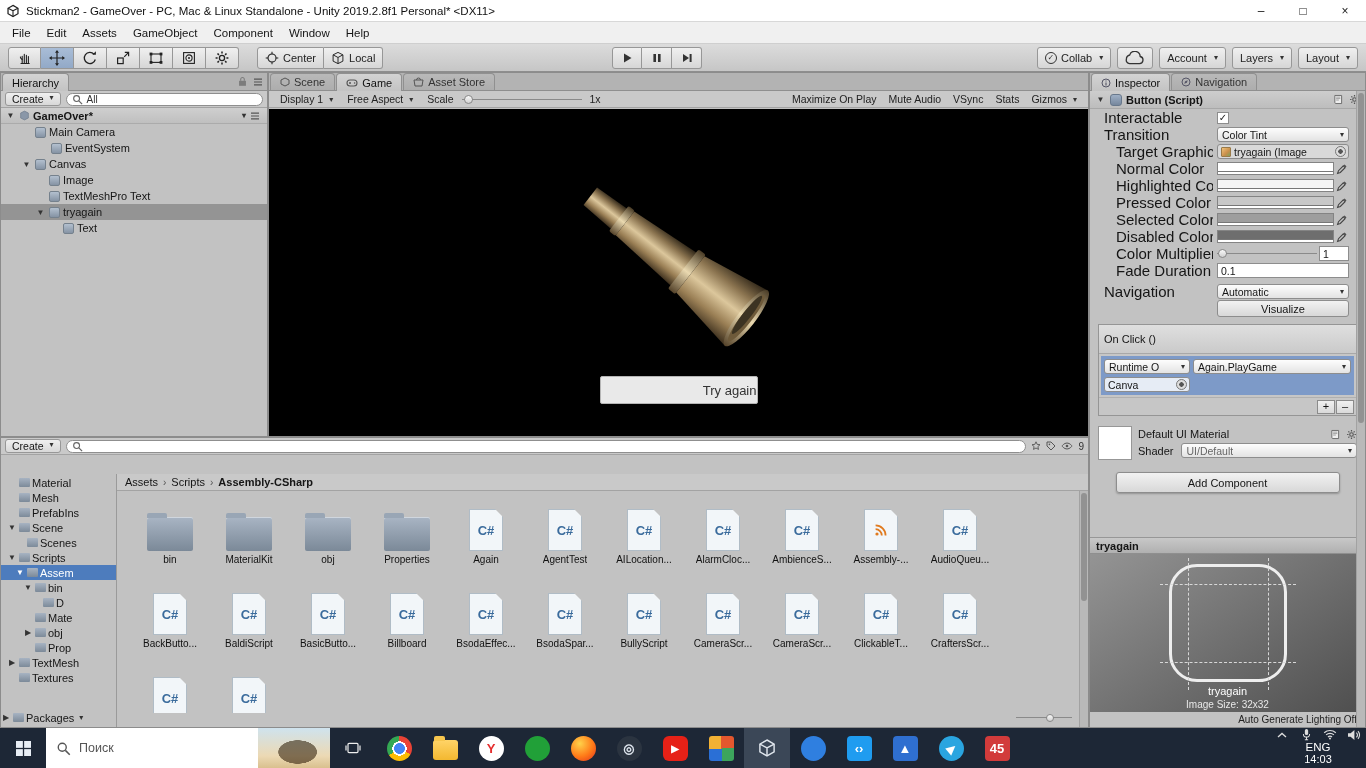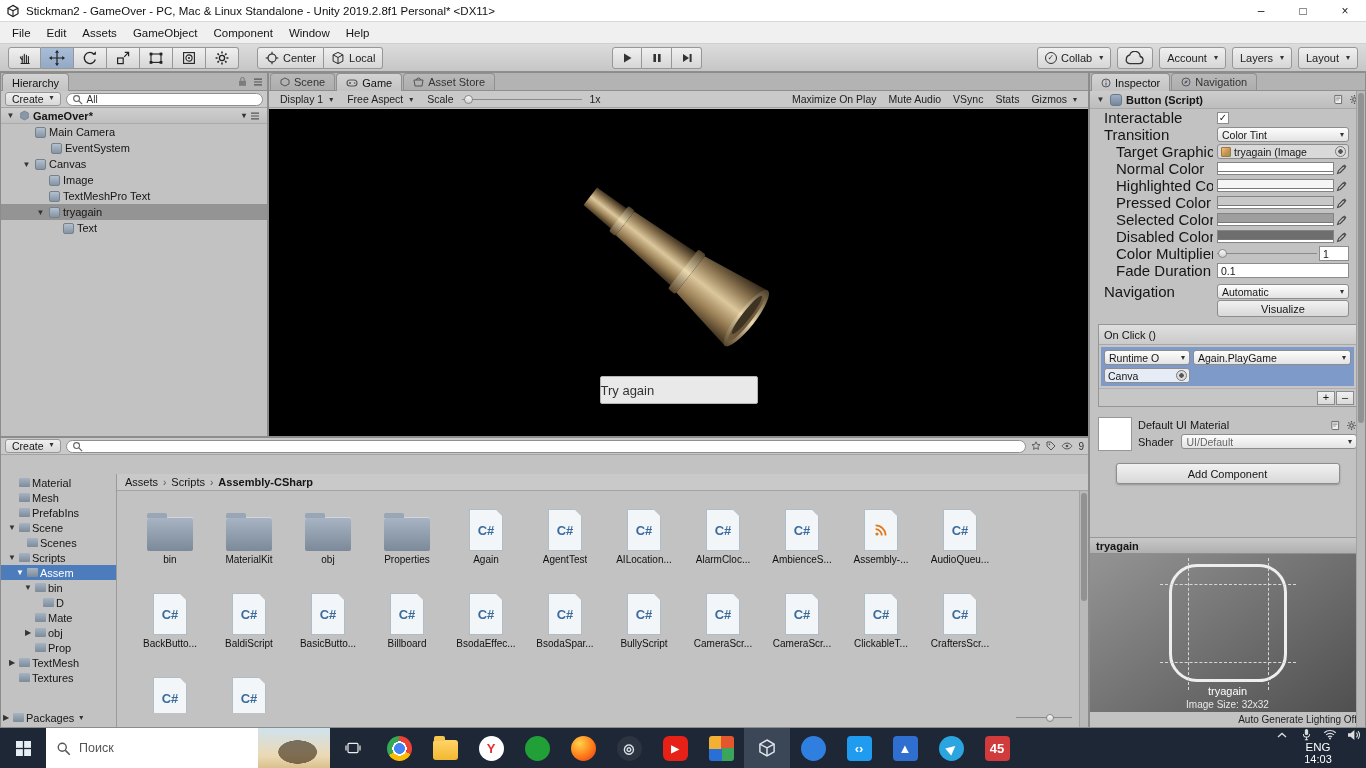--- a/index.html
+++ b/index.html
@@ -46,21 +46,21 @@
 .obj-ico{width:11px;height:11px;flex:none;background:linear-gradient(#b3c0cf,#8593a4);border:1px solid #75818d;border-radius:2px;}
 
 #gamepanel{left:268px;top:72px;width:821px;height:365px;}
 .gv-toolbar{height:17px;background:#c9c9c9;border-bottom:1px solid #a3a3a3;display:flex;align-items:center;padding:0 5px;gap:2px;font-size:10.5px;}
 .gv-item{display:flex;align-items:center;gap:3px;padding:0 6px;height:15px;color:#222;}
 .gv-right{margin-left:auto;display:flex;}
 .gv-slider{position:relative;width:120px;height:13px;}
 .gv-slider::before{content:"";position:absolute;left:0;right:0;top:6px;height:1px;background:#8a8a8a;}
 .sl-thumb{position:absolute;top:2px;width:9px;height:9px;border-radius:50%;background:linear-gradient(#fafafa,#d0d0d0);border:1px solid #888;}
 #game-viewport{position:absolute;left:0;top:36px;right:0;bottom:0;background:#000;overflow:hidden;}
-#try-again-btn{position:absolute;left:calc(50% - 79px);top:267px;width:158px;height:28px;background:#e9e9e9;border:1px solid #b5b5b5;border-radius:2px;display:flex;align-items:center;justify-content:flex-start;font-size:13px;color:#333;}
+#try-again-btn{position:absolute;left:calc(50% - 79px);top:267px;width:158px;height:28px;background:#e9e9e9;border:1px solid #b5b5b5;border-radius:2px;display:flex;align-items:center;justify-content:flex-end;font-size:13px;color:#333;}
 
 #inspector{left:1089px;top:72px;width:277px;height:656px;display:flex;flex-direction:column;}
 .comp-head{height:18px;display:flex;align-items:center;gap:4px;padding:0 5px;background:linear-gradient(#cdcdcd,#bdbdbd);border-bottom:1px solid #a8a8a8;font-weight:bold;}
 .comp-ico{width:12px;height:12px;border-radius:3px;background:linear-gradient(#9fb0c6,#76879d);border:1px solid #68788c;}
 .head-icons{margin-left:auto;display:flex;gap:5px;align-items:center;}
 .insp-row{display:flex;align-items:center;height:17px;padding:0 16px 0 14px;gap:4px;flex:none;}
 .insp-row .lbl{flex:1;font-size:15px;white-space:nowrap;overflow:hidden;}
 .insp-row .lbl.ind{padding-left:12px;}
 .ctrl{width:132px;flex:none;display:flex;align-items:center;gap:2px;}
 .cb{width:12px;height:12px;background:#fff;border:1px solid #8d8d8d;display:flex;align-items:center;justify-content:center;font-size:10px;color:#222;}
@@ -72,21 +72,21 @@
 .picker{width:11px;height:11px;flex:none;margin-left:auto;border-radius:50%;border:1px solid #777;background:radial-gradient(circle,#555 0 2px,#ddd 2.5px);}
 .swatch{flex:1;height:13px;border:1px solid #848484;position:relative;}
 .swatch .alpha{position:absolute;left:0;right:0;bottom:0;height:3px;background:#fff;border-top:1px solid #777;}
 .dropper{width:13px;flex:none;}
 .numfield{flex:1;height:15px;background:#fff;border:1px solid #8d8d8d;padding:0 3px;display:flex;align-items:center;font-size:10.5px;}
 .numfield.small{flex:none;width:30px;}
 .slider{position:relative;flex:1;height:13px;}
 .slider::before{content:"";position:absolute;left:0;right:0;top:6px;height:1px;background:#8a8a8a;}
 .btn{height:17px;border:1px solid #8d8d8d;background:linear-gradient(#f2f2f2,#d8d8d8);border-radius:3px;display:flex;align-items:center;justify-content:center;font-size:11px;}
 .uevent{margin:7px 8px 2px;border:1px solid #959595;flex:none;}
-.uevent-h{height:20px;background:linear-gradient(#dfdfdf,#cacaca);border-bottom:1px solid #a8a8a8;display:flex;align-items:center;padding:0 5px;}
+.uevent-h{height:29px;background:linear-gradient(#dfdfdf,#cacaca);border-bottom:1px solid #a8a8a8;display:flex;align-items:center;padding:0 5px;}
 .uevent-body{background:#c6c6c6;padding:2px;}
 .uevent-entry{background:#7d9ac8;padding:3px;display:flex;flex-direction:column;gap:3px;}
 .uevent-row1{display:flex;gap:3px;}
 .dd.rt{flex:none;width:86px;}
 .dd.fn{flex:1;}
 .objfield.tgt{flex:none;width:86px;background:#e6ecf5;}
 .uevent-foot{height:18px;display:flex;justify-content:flex-end;align-items:center;gap:1px;padding:0 2px;background:#c6c6c6;border-top:1px solid #b0b0b0;}
 .sqbtn{width:18px;height:14px;border:1px solid #8b8b8b;background:linear-gradient(#f0f0f0,#d9d9d9);display:flex;align-items:center;justify-content:center;font-size:11px;line-height:1;}
 .mat{margin:8px 8px 0;display:flex;gap:6px;align-items:flex-start;flex:none;}
 .mat-thumb{width:34px;height:34px;background:#fff;border:1px solid #979797;flex:none;}

